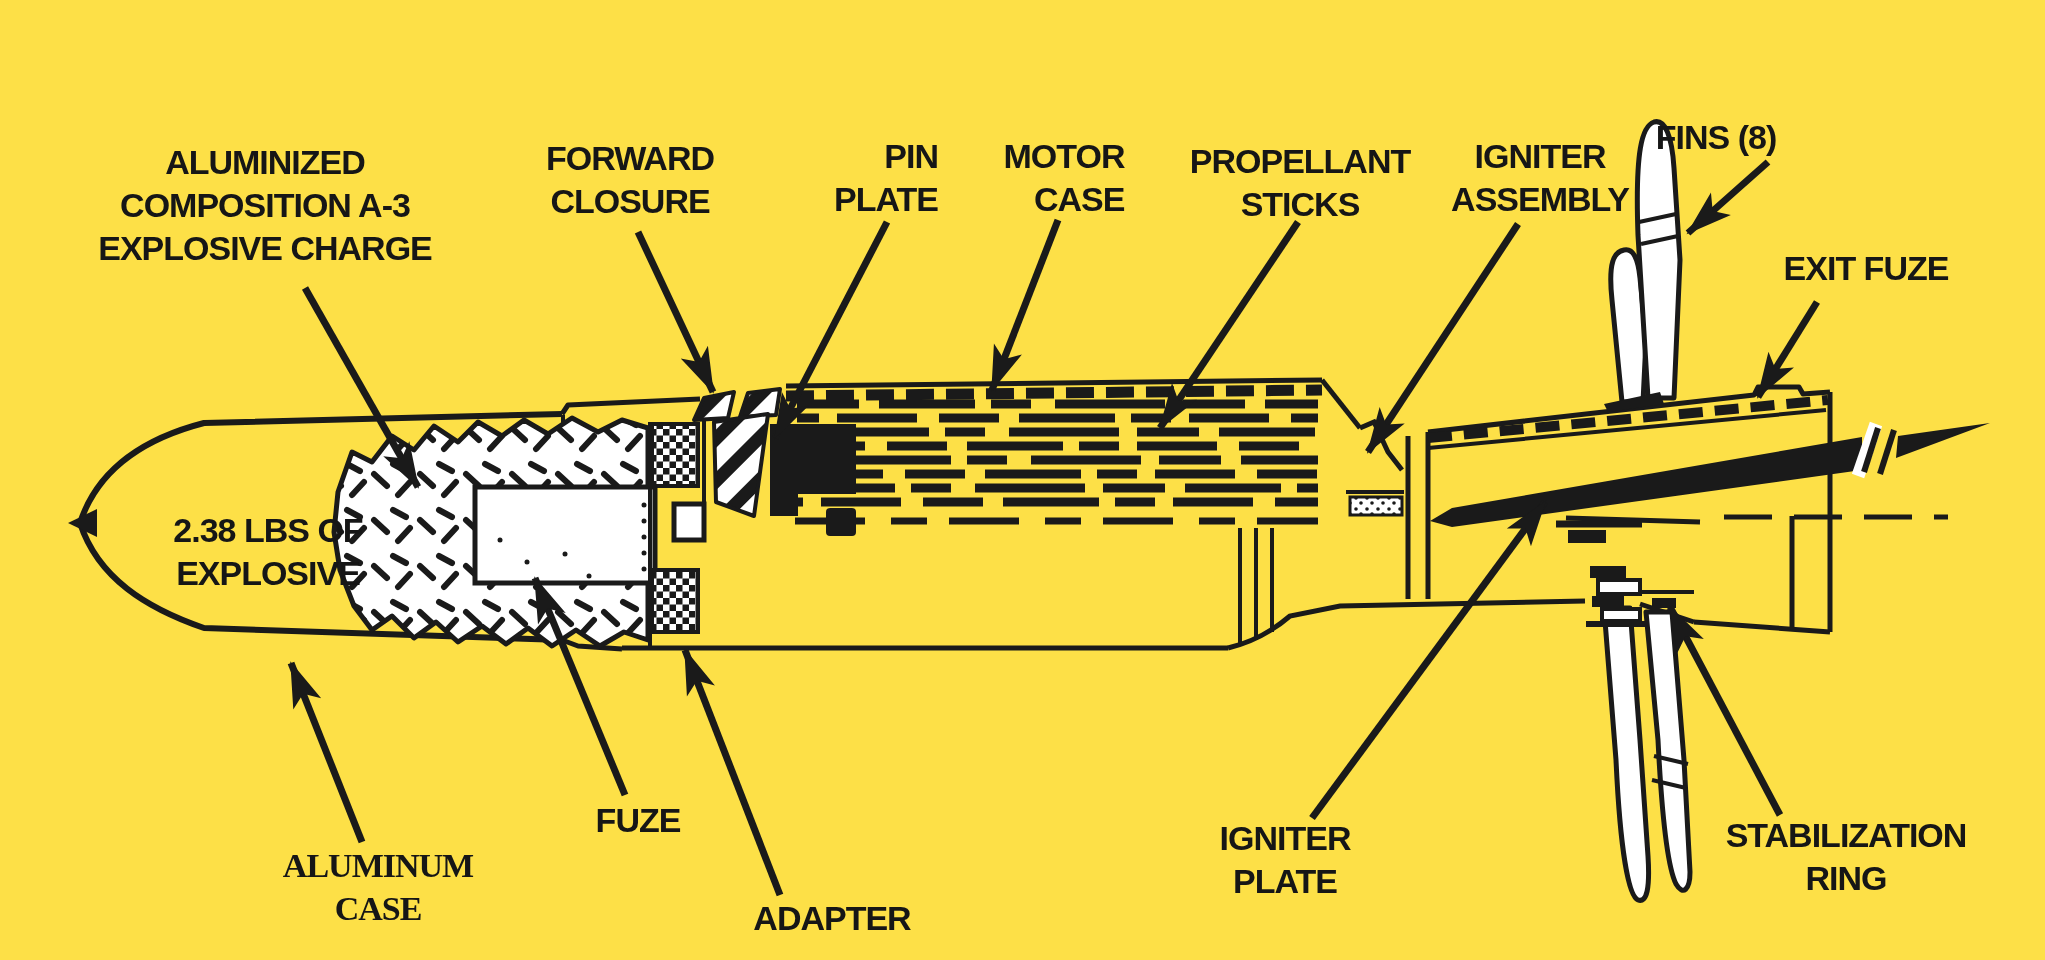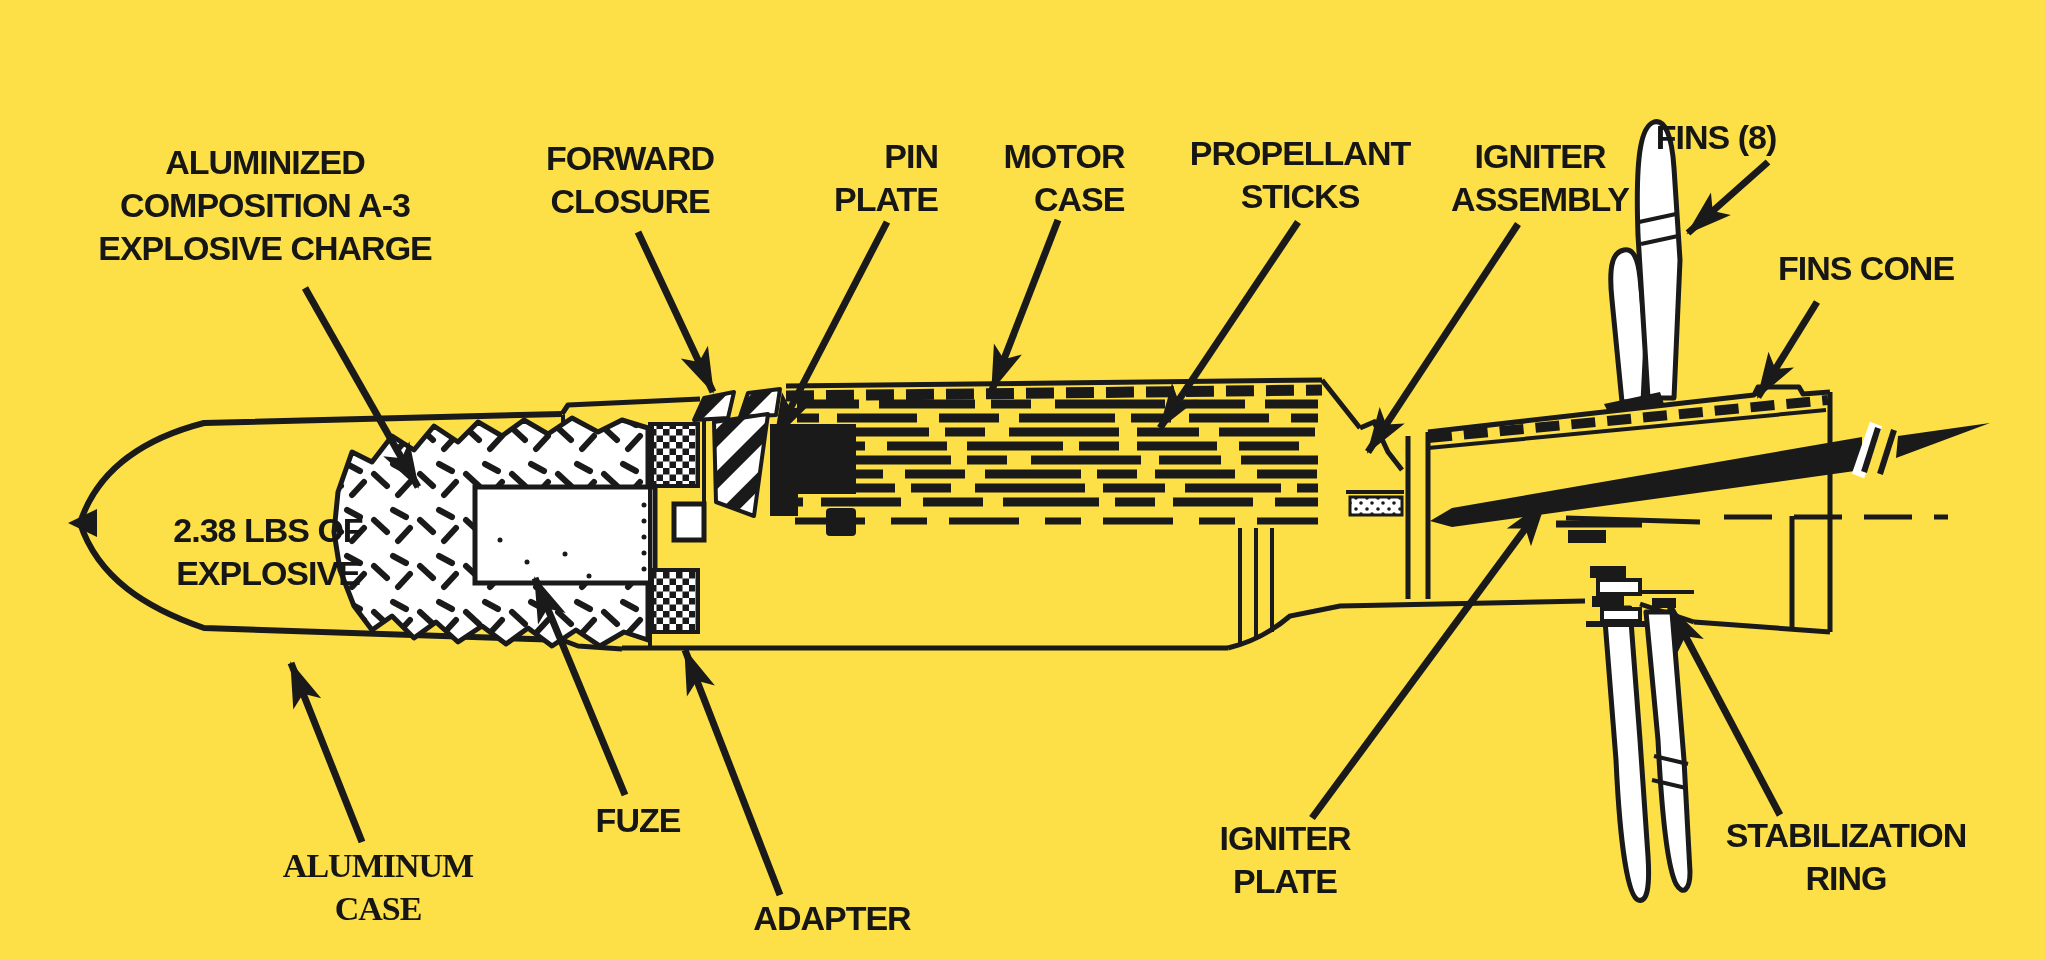--- a/index.html
+++ b/index.html
@@ -194,33 +194,33 @@
         <div>CLOSURE</div>
       </div>
       <div class="label" style="left: 886px; top: 135px; text-align: right;">
         <div>PIN</div>
         <div>PLATE</div>
       </div>
       <div class="label" style="left: 1064px; top: 135px; text-align: right;">
         <div>MOTOR</div>
         <div>CASE</div>
       </div>
-      <div class="label" style="left: 1300px; top: 132px;">
+      <div class="label" style="left: 1300px; top: 140px;">
         <div>PROPELLANT</div>
         <div>STICKS</div>
       </div>
       <div class="label" style="left: 1540px; top: 135px;">
         <div>IGNITER</div>
         <div>ASSEMBLY</div>
       </div>
       <div class="label" style="left: 1716px; top: 116px;">
         <div>FINS (8)</div>
       </div>
       <div class="label" style="left: 1866px; top: 247px;">
-        <div>FINS CONE</div>
+        <div>EXIT FUZE</div>
       </div>
       <div class="label" style="left: 268px; top: 509px;">
         <div>2.38 LBS OF</div>
         <div>EXPLOSIVE</div>
       </div>
       <div class="label" style="left: 378px; top: 844px; font-family: Liberation Serif, serif;">
         <div>ALUMINUM</div>
         <div>CASE</div>
       </div>
       <div class="label" style="left: 638px; top: 799px;">

